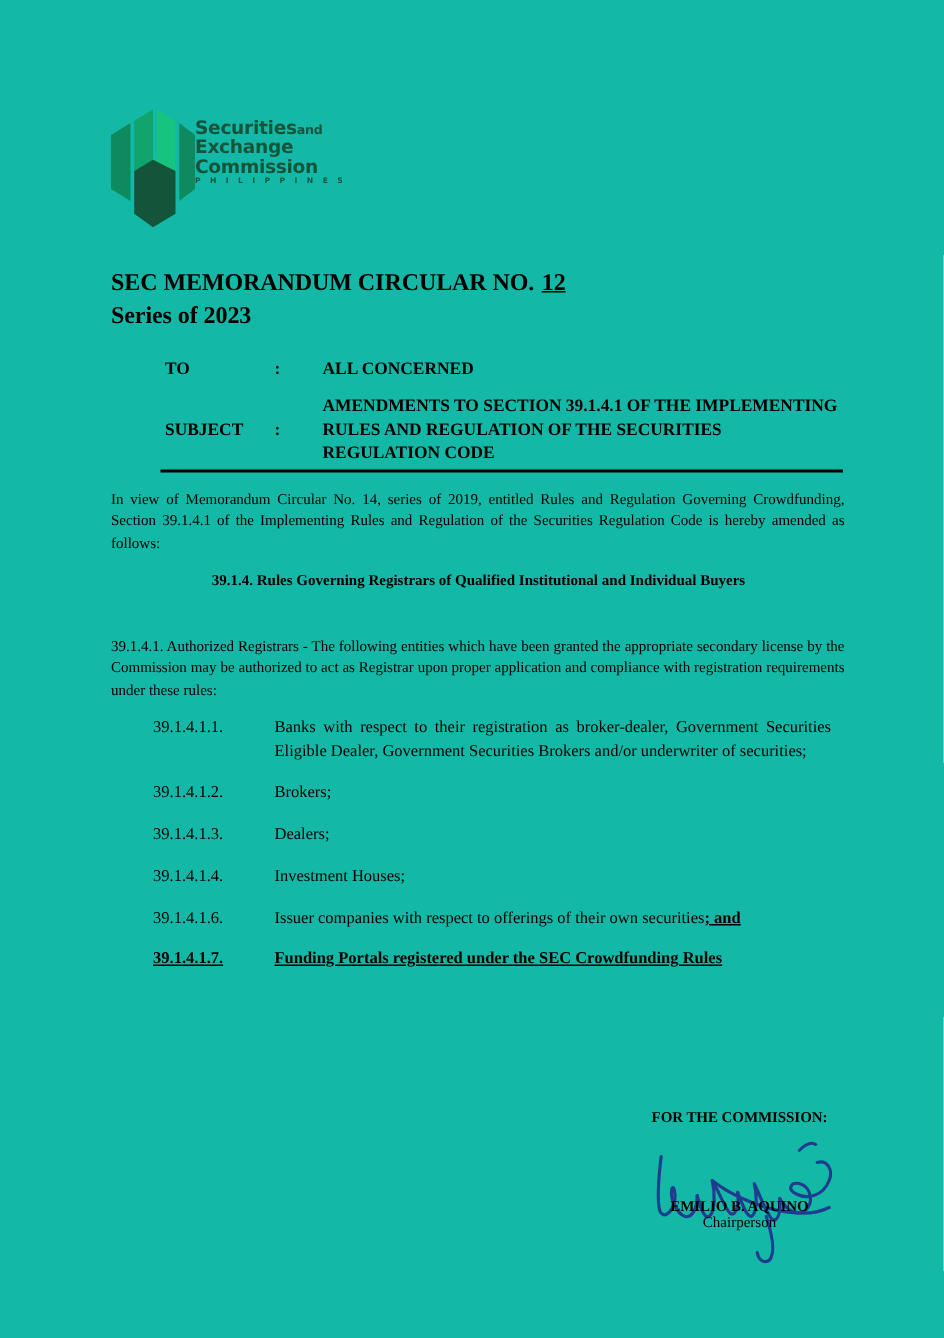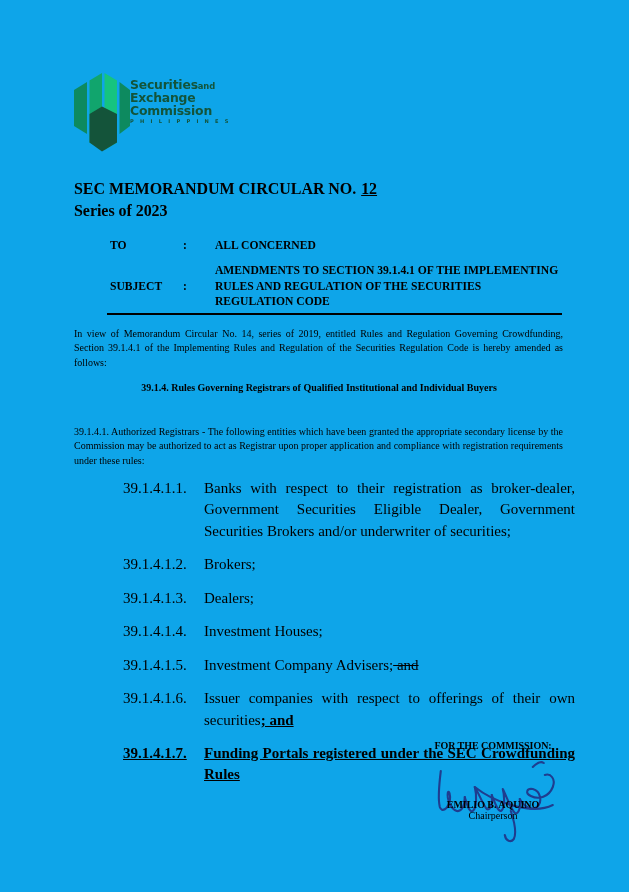--- a/index.html
+++ b/index.html
@@ -13,21 +13,21 @@
     height: 892px;
     position: relative;
     font-family: "Liberation Serif", "DejaVu Serif", serif;
     color: #000000;
     overflow: hidden;
   }
 
   .page {
     position: absolute;
     inset: 0;
-    background: #0ea5e9;
+    background: #14b8a6;
   }
 
   
   .logo-block {
     position: absolute;
     left: 74px;
     top: 66px;
     width: 230px;
     height: 96px;
   }
@@ -128,24 +128,24 @@
     font-weight: bold;
     text-align: center;
     line-height: 1.36;
   }
 
   #registrars-para { top: 425px; }
 
   
   .items {
     position: absolute;
-    left: 123px;
+    left: 102px;
     top: 478px;
     width: 452px;
-    font-size: 15px;
+    font-size: 11px;
   }
   .item {
     display: flex;
     align-items: flex-start;
     margin-bottom: 12px;
   }
   .item-no {
     width: 81px;
     flex: 0 0 81px;
     line-height: 1.43;
@@ -267,24 +267,20 @@
         <div class="item-no">39.1.4.1.2.</div>
         <div class="item-text">Brokers;</div>
       </div>
       <div class="item">
         <div class="item-no">39.1.4.1.3.</div>
         <div class="item-text">Dealers;</div>
       </div>
       <div class="item">
         <div class="item-no">39.1.4.1.4.</div>
         <div class="item-text">Investment Houses;</div>
-      </div>
-      <div class="item">
-        <div class="item-no">39.1.4.1.5.</div>
-        <div class="item-text">Investment Company Advisers;<span class="strike"> and</span></div>
       </div>
       <div class="item">
         <div class="item-no">39.1.4.1.6.</div>
         <div class="item-text">Issuer companies with respect to offerings of their own securities<span class="ins">; and</span></div>
       </div>
       <div class="item item-last">
         <div class="item-no">39.1.4.1.7.</div>
         <div class="item-text">Funding Portals registered under the SEC Crowdfunding Rules</div>
       </div>
     </div>

